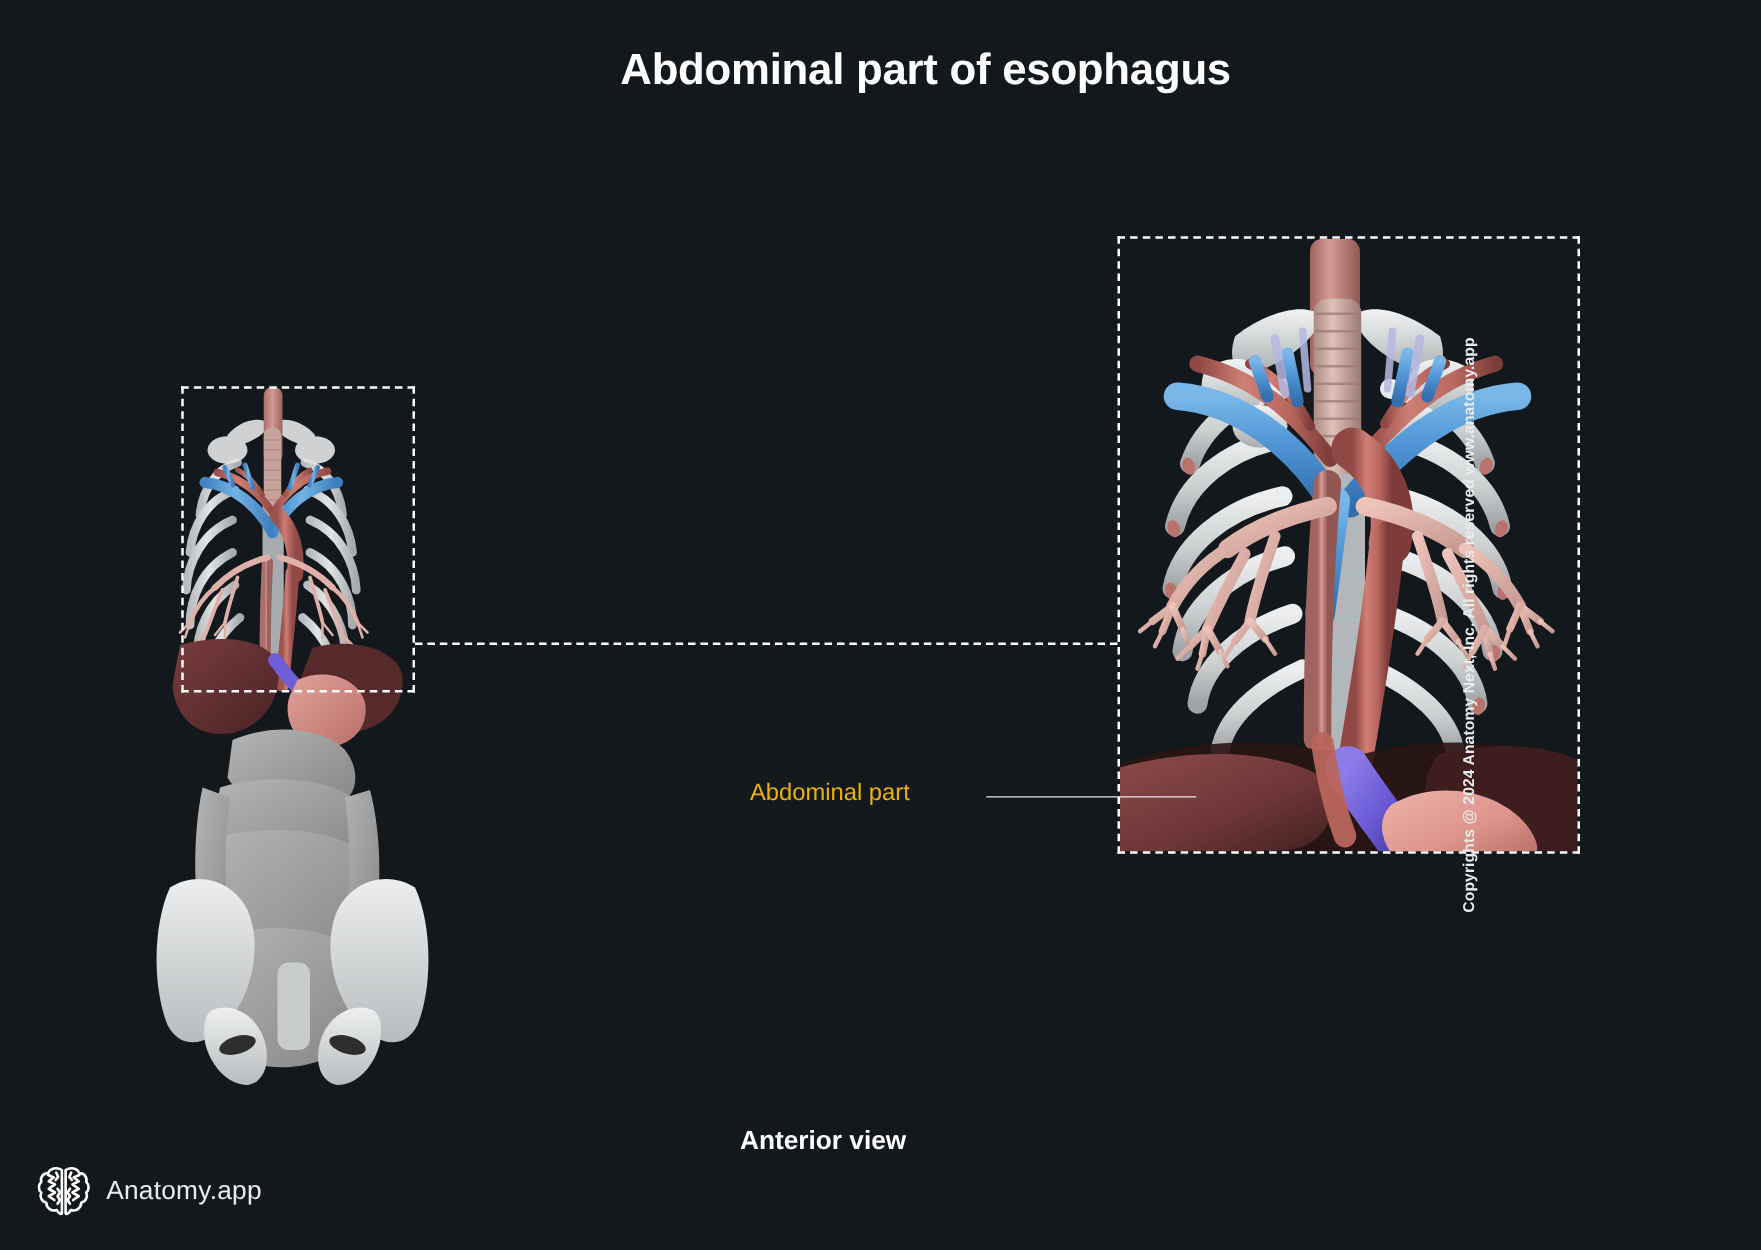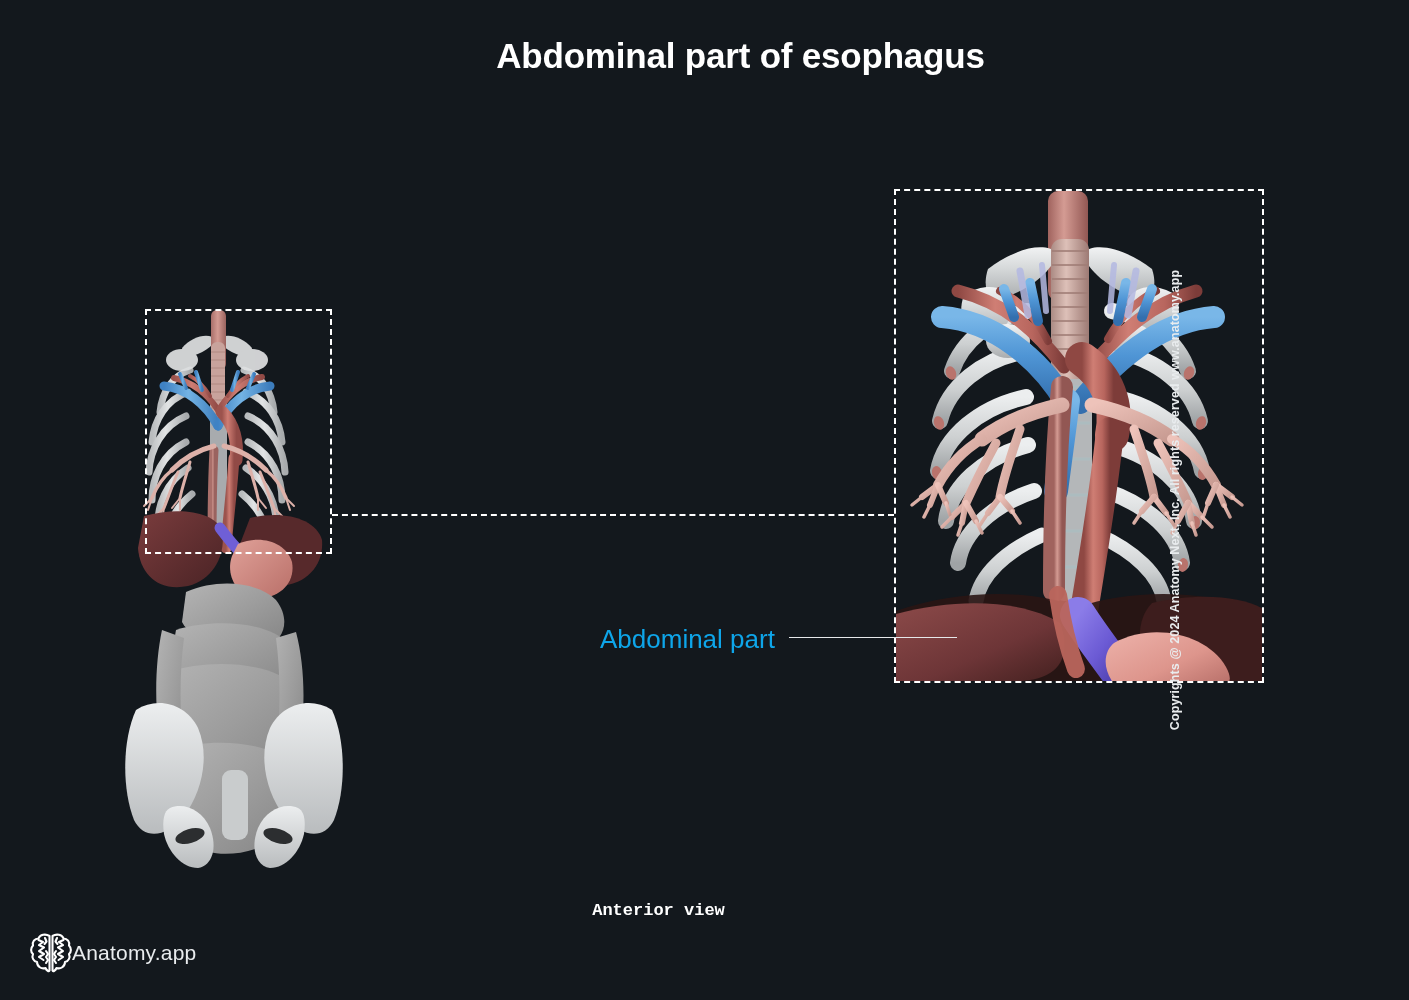--- a/index.html
+++ b/index.html
@@ -30,24 +30,23 @@
     padding-left: 36px;
   }
 
   
   #view-caption {
     position: absolute;
     top: 901px;
     left: 0;
     width: 1317px;
     text-align: center;
-    font-size: 17px;
+    font-size: 21px;
     font-weight: 700;
     color: #ffffff;
-    font-family: Liberation Mono, monospace;
   }
 
   
   #copyright {
     position: absolute;
     right: 4px;
     top: 500px;
     transform: translateY(-50%) rotate(-90deg);
     transform-origin: center center;
     white-space: nowrap;
@@ -57,20 +56,21 @@
     letter-spacing: 0.1px;
   }
 
   
   #brand {
     position: absolute;
     left: 30px;
     top: 931px;
     display: flex;
     align-items: center;
+    gap: 13px;
   }
   #brand .brand-label {
     font-size: 21px;
     font-weight: 400;
     color: #e9ecee;
     letter-spacing: 0.2px;
   }
 
   
   .crop-box {
@@ -90,23 +90,23 @@
     width: 562px;
     height: 0;
     border-top: 2px dashed #ffffff;
   }
 
   
   #callout-abdominal-part {
     position: absolute;
     left: 600px;
     top: 624px;
-    font-size: 26px;
+    font-size: 19px;
     font-weight: 400;
-    color: #0ea5e9;
+    color: #eab308;
     white-space: nowrap;
   }
   #callout-leader-line {
     position: absolute;
     left: 789px;
     top: 637px;
     width: 168px;
     height: 0;
     border-top: 1.6px solid #e6e8ea;
   }

